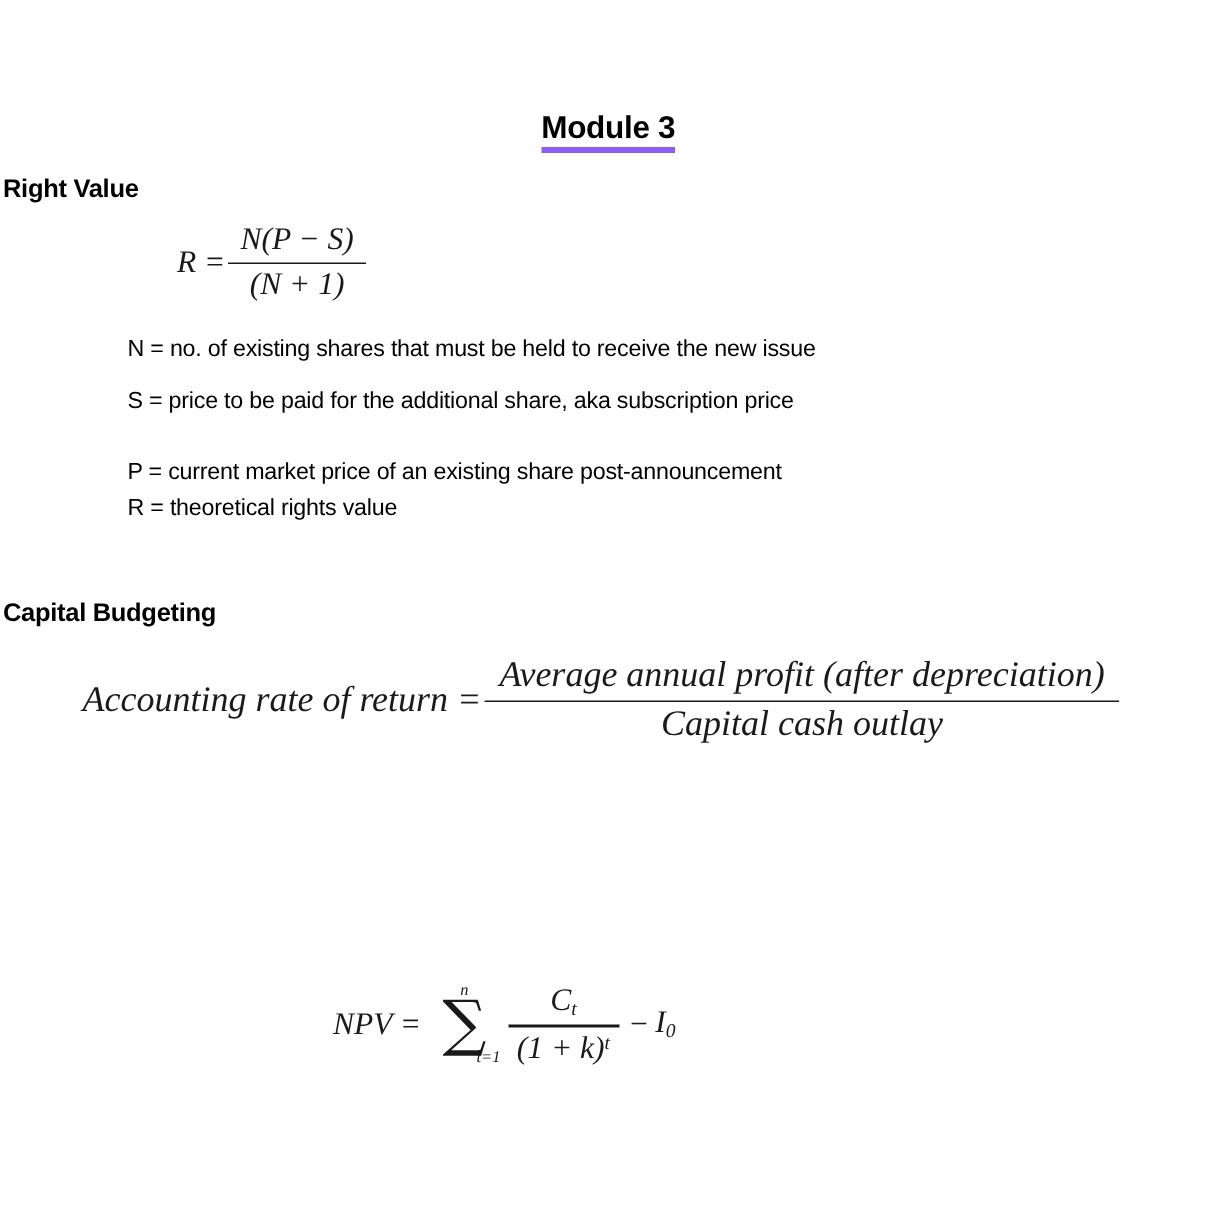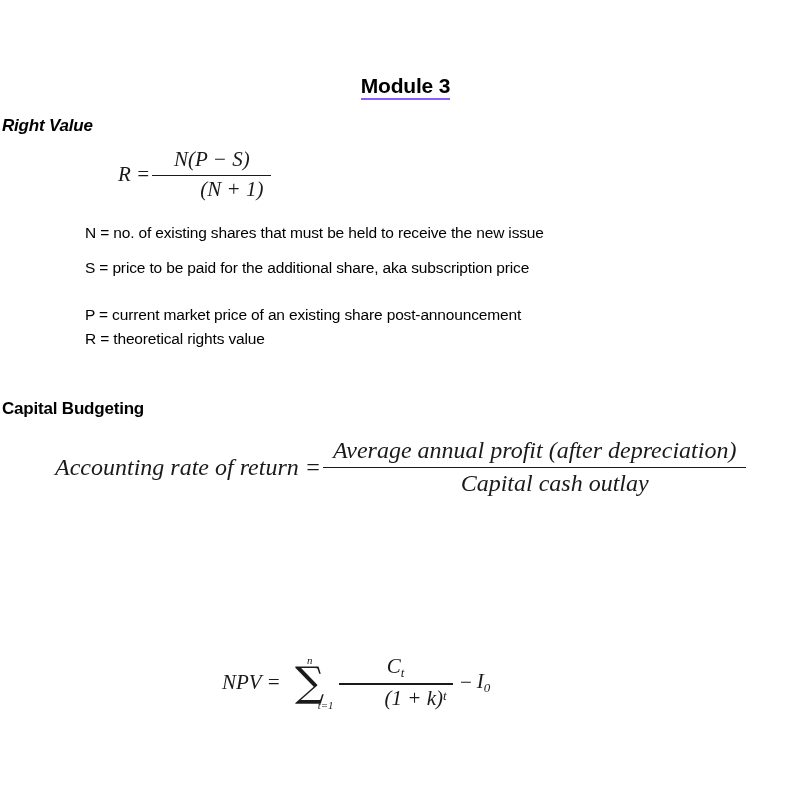--- a/index.html
+++ b/index.html
@@ -22,32 +22,32 @@
     position: absolute;
     top: 74px;
     left: 0;
     width: 811px;
     text-align: center;
     font-size: 21px;
     font-weight: bold;
     letter-spacing: -0.2px;
   }
   .doc-title span {
-    border-bottom: 2px solid #8b5cf6;
+    border-bottom: 4px solid #8b5cf6;
     padding-bottom: 1px;
   }
   .section-heading {
     position: absolute;
     left: 2px;
     font-size: 17px;
     font-weight: bold;
     letter-spacing: -0.2px;
     white-space: nowrap;
   }
-  #heading-right-value { top: 116px; font-style: italic; }
+  #heading-right-value { top: 116px; }
   #heading-capital-budgeting { top: 399px; }
 
   
   .def-line {
     position: absolute;
     left: 85px;
     font-size: 15.5px;
     font-weight: normal;
     letter-spacing: -0.15px;
     white-space: nowrap;
@@ -81,21 +81,20 @@
   }
   .frac .bar {
     width: 100%;
     height: 1.5px;
     background: #1a1a1a;
   }
   .frac .den {
     padding: 2px 6px 0 6px;
     white-space: nowrap;
     line-height: 1.12;
-    margin-left: 40px;
   }
 
   
   #formula-right-value {
     top: 148px;
     left: 118px;
     font-size: 21px;
   }
   #formula-right-value .frac .num,
   #formula-right-value .frac .den { padding-left: 8px; padding-right: 8px; }

